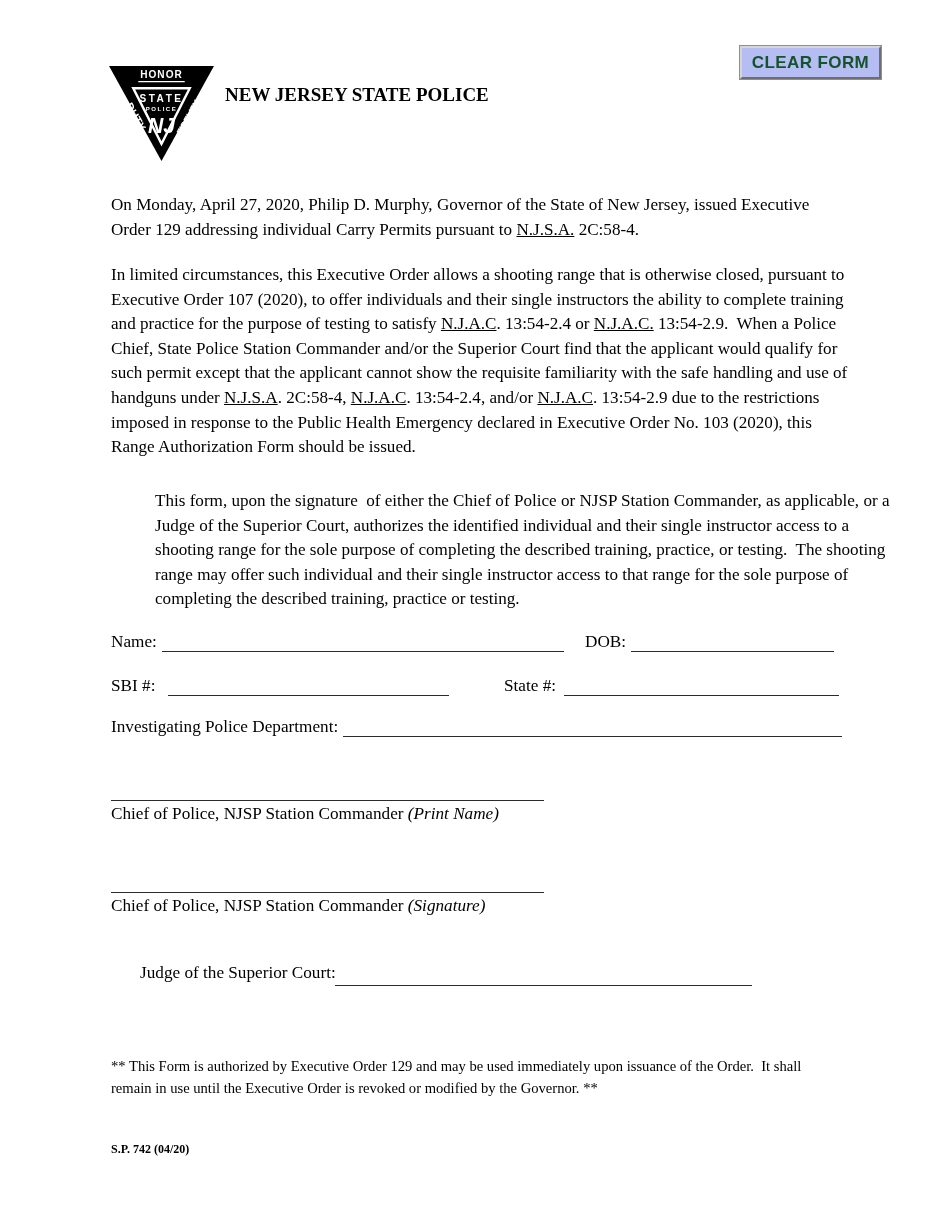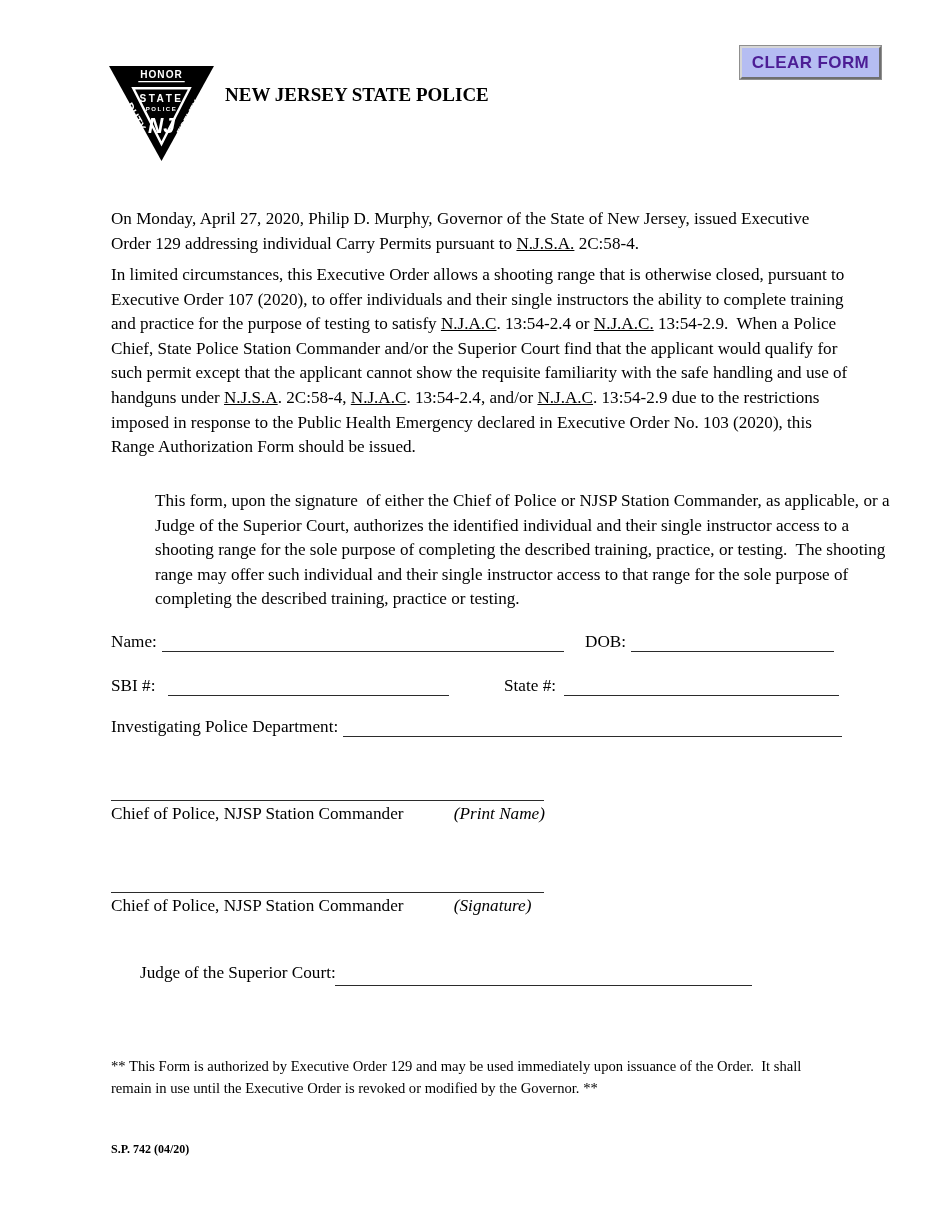--- a/index.html
+++ b/index.html
@@ -7,34 +7,34 @@
     position:relative;width:950px;height:1230px;background:#ffffff;
     font-family:"Liberation Serif","DejaVu Serif",serif;color:#000;overflow:hidden;
   }
   
   .clear-btn{
     position:absolute;left:740px;top:46px;width:141px;height:33px;
     background:#b5bdf2;
     border:2px solid;border-color:#d6d6d6 #6f6f6f #6f6f6f #d6d6d6;
     box-shadow:0 0 0 1px #8f8f8f;
     font-family:"Liberation Sans","DejaVu Sans",sans-serif;
-    font-weight:bold;font-size:17px;letter-spacing:.4px;color:#4c1d95;
+    font-weight:bold;font-size:17px;letter-spacing:.4px;color:#14532d;
     display:flex;align-items:center;justify-content:center;cursor:pointer;padding:0;
   }
   
   .logo{position:absolute;left:105px;top:61px;width:113px;height:103px;}
   .agency{position:absolute;left:225px;top:84px;font-size:19px;font-weight:bold;white-space:nowrap;}
   .form-title{position:absolute;left:221px;top:104px;font-size:27.5px;font-weight:bold;white-space:nowrap;}
   
   .para{position:absolute;left:111px;width:738px;font-size:17.1px;line-height:24.6px;white-space:pre-wrap;}
-  #para-1{top:190px;font-family:Liberation Serif, serif;}
+  #para-1{top:176px;font-family:Liberation Serif, serif;}
   #para-2{top:246px;}
   #para-3{top:472px;margin-left:44px;}
   .u{text-decoration:underline;}
-  .i{font-style:italic;margin-left:46px;}
+  .i{font-style:italic;}
   
   .lbl{position:absolute;font-size:17.2px;white-space:nowrap;}
   .fill{
     position:absolute;height:22px;background:transparent;
     border:none;border-bottom:1.4px solid #2b2b2b;border-radius:0;
     font:16px "Liberation Serif","DejaVu Serif",serif;padding:0 2px;outline:none;
   }
   #lbl-name{left:111px;top:632px;}   #inp-name{left:162px;top:629px;width:398px;}
   #lbl-dob{left:585px;top:632px;}    #inp-dob{left:631px;top:629px;width:199px;}
   #lbl-sbi{left:111px;top:676px;}    #inp-sbi{left:168px;top:673px;width:277px;}

